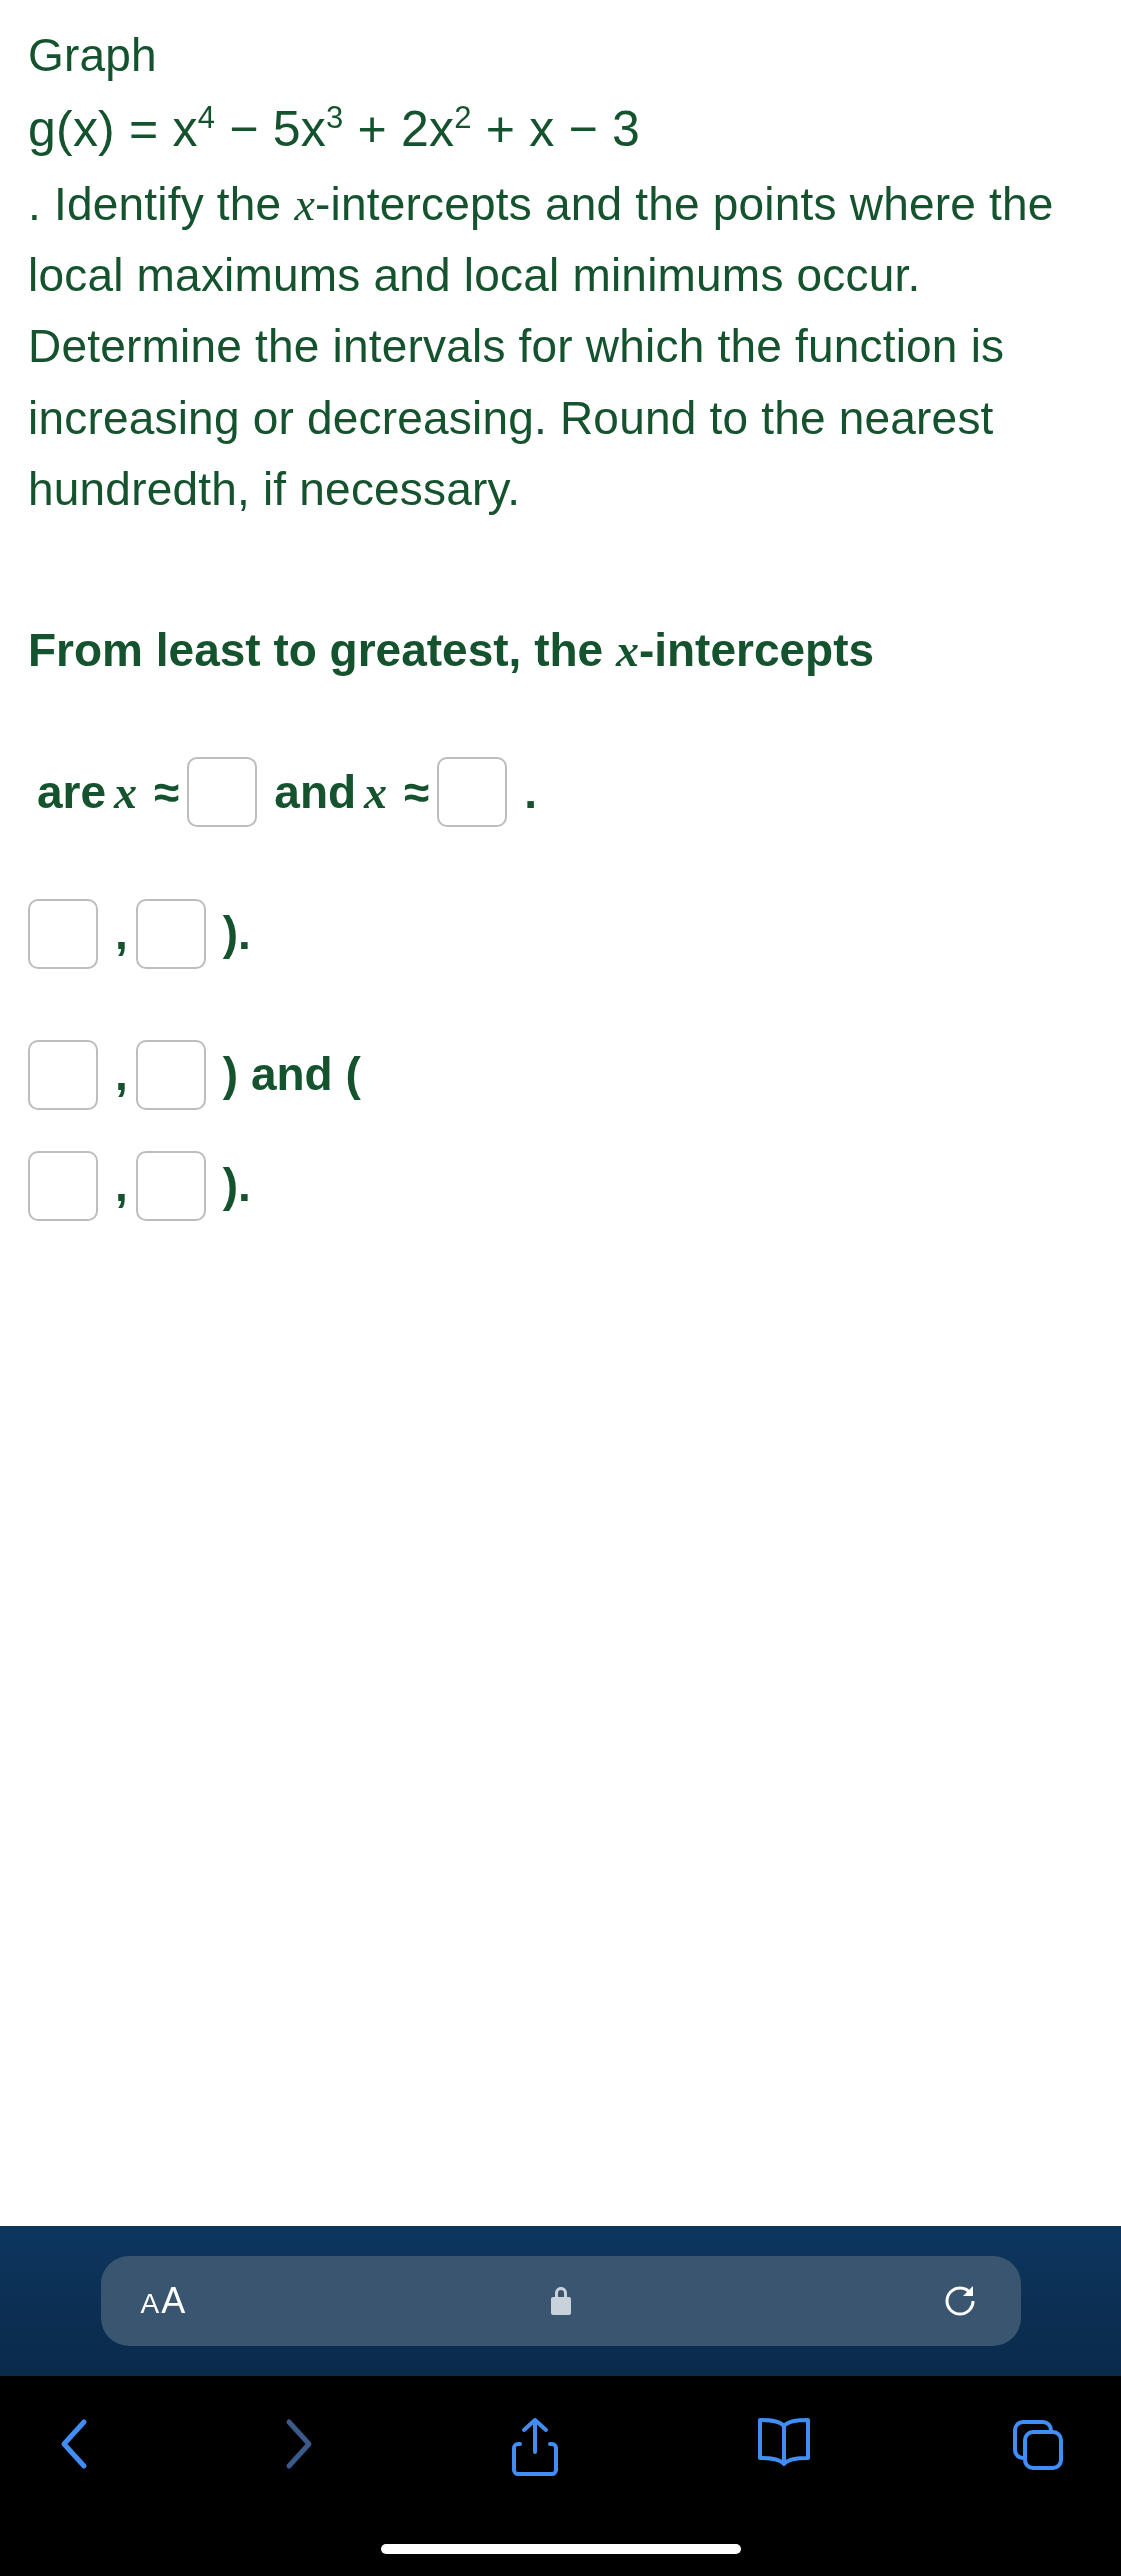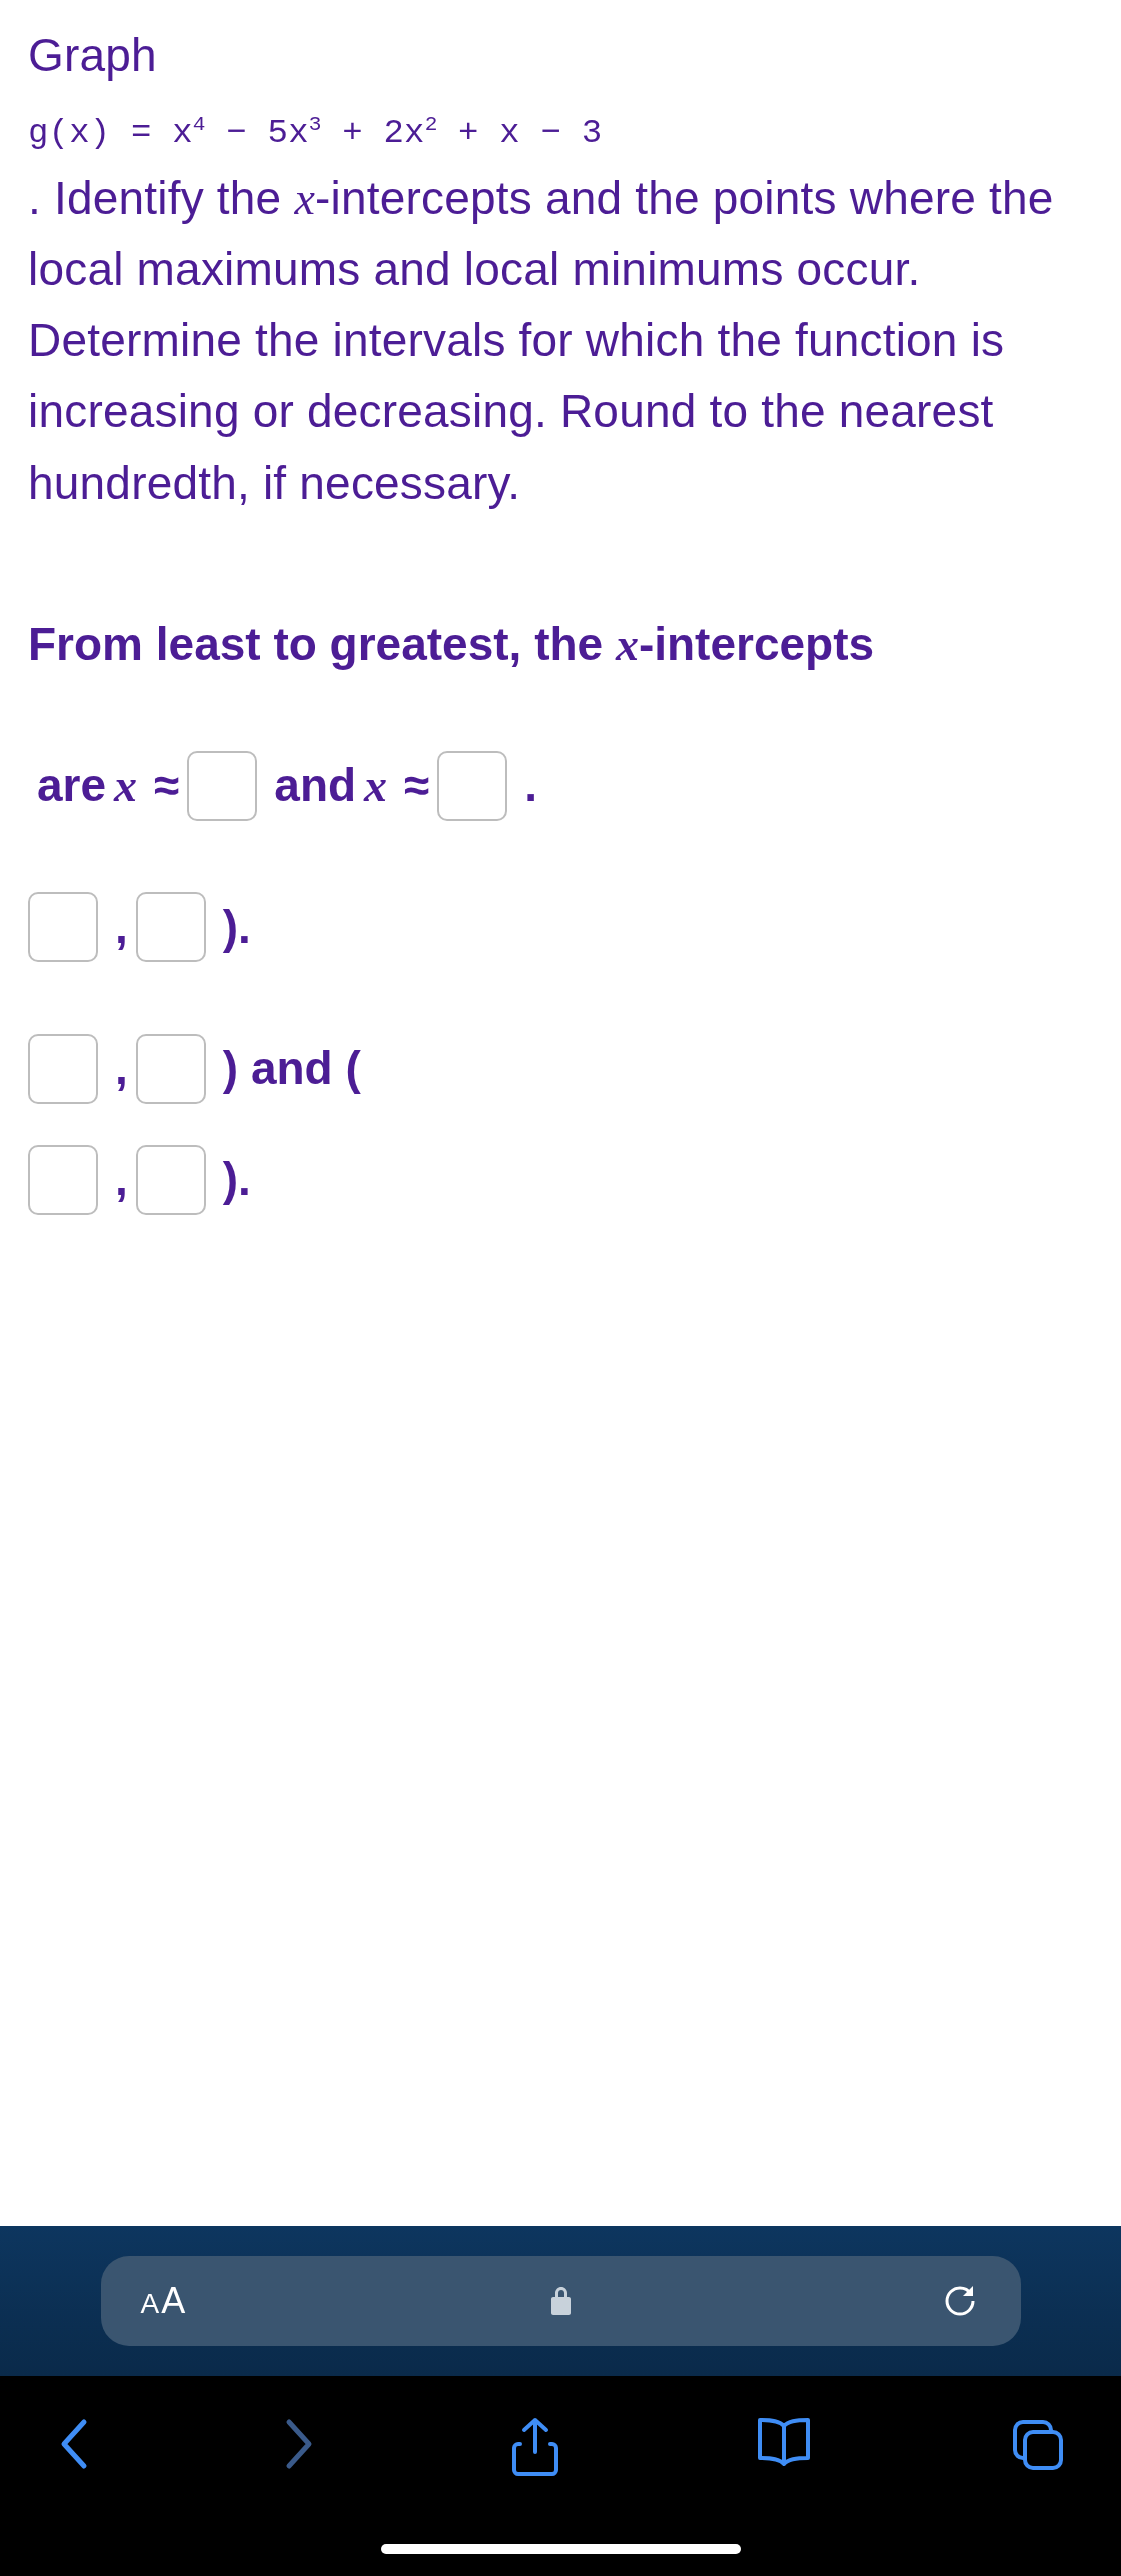--- a/index.html
+++ b/index.html
@@ -10,27 +10,27 @@
     color: #3a3a3a;
     display: flex;
     flex-direction: column;
     min-height: 2576px;
     position: relative;
   }
   .content {
     padding: 20px 20px 0 28px;
     font-size: 46px;
     line-height: 1.55;
-    color: #4c1d95;
+    color: #14532d;
     flex: 1;
   }
   .problem-text { letter-spacing: 0.2px; }
   .formula {
-    font-family: Liberation Mono, monospace;
-    font-size: 34px;
+    font-family: Liberation Sans, sans-serif;
+    font-size: 50px;
     white-space: nowrap;
   }
   sup { font-size: 0.62em; vertical-align: super; line-height: 0; }
   .answers { margin-top: 90px; }
   .answer-line { margin-top: 70px; display: flex; flex-wrap: wrap; align-items: center; gap: 8px; font-weight: bold; }
   .answer-line.first { margin-top: 0; }
   .box {
     display: inline-block;
     width: 70px;
     height: 70px;

